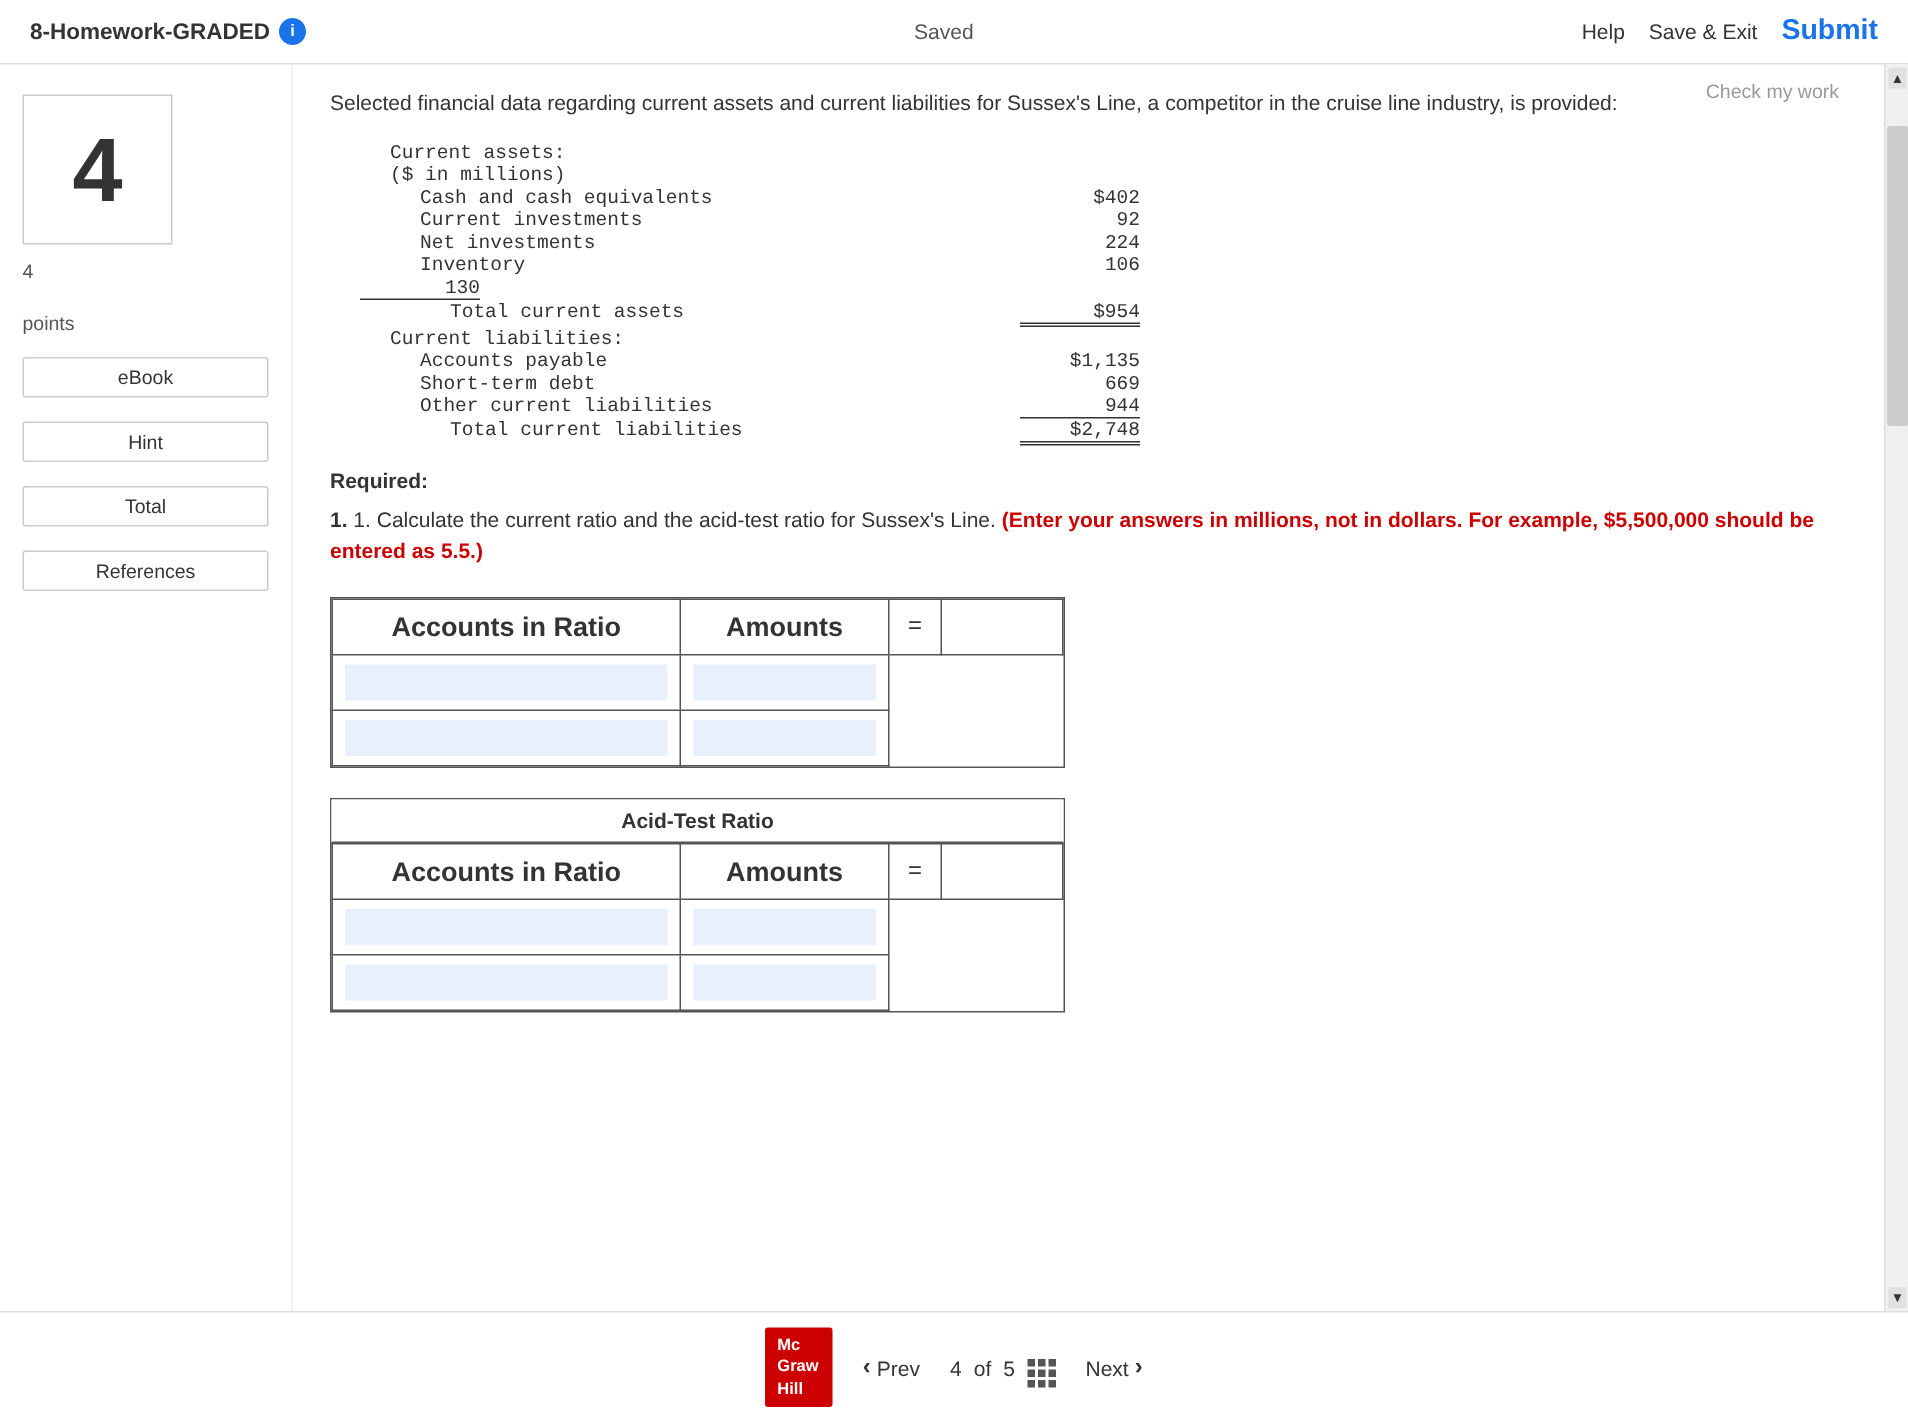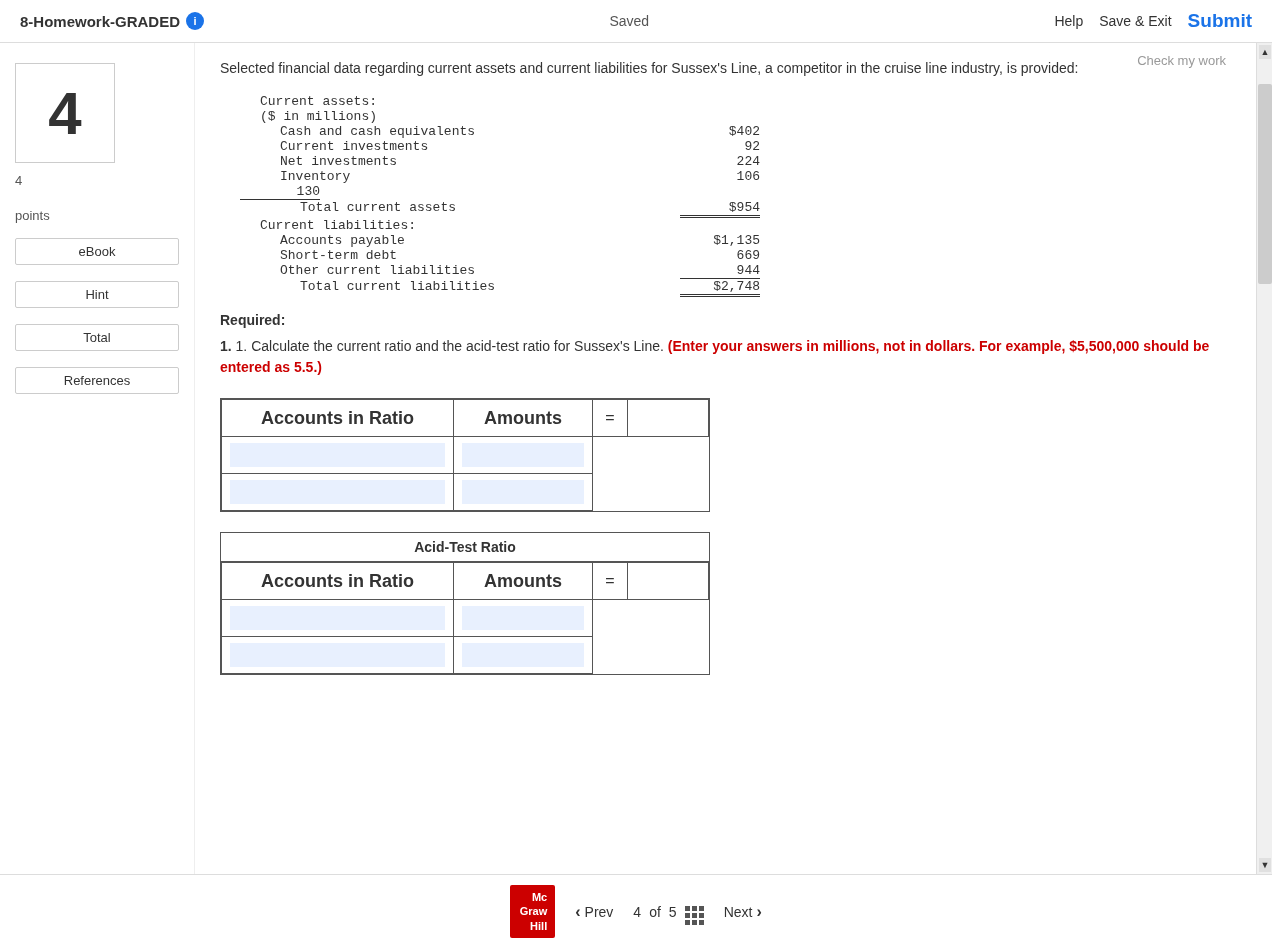--- a/index.html
+++ b/index.html
@@ -59,21 +59,21 @@
     .ratio-table td.result-cell input { background: #fff; }
     .col-accounts { width: 200px; }
     .col-amounts { width: 120px; }
 
     
     .scroll-track { width: 16px; background: #f0f0f0; flex-shrink: 0; position: relative; border-left: 1px solid #ddd; }
     .scroll-thumb { position: absolute; top: 40px; width: 14px; height: 200px; background: #ccc; border-radius: 2px; margin: 1px; }
 
     
     .footer { display: flex; align-items: center; justify-content: center; padding: 10px 20px; border-top: 1px solid #ddd; background: #fff; flex-shrink: 0; gap: 20px; }
-    .mcgraw-logo { background: #cc0000; color: #fff; font-size: 11px; font-weight: bold; padding: 5px 8px; line-height: 1.3; border-radius: 2px; min-width: 45px; text-align: right; }
+    .mcgraw-logo { background: #cc0000; color: #fff; font-size: 11px; font-weight: bold; padding: 5px 8px; line-height: 1.3; border-radius: 2px; min-width: 45px; text-align: left; }
     .nav-btn { background: none; border: none; cursor: pointer; font-size: 14px; color: #333; display: flex; align-items: center; gap: 4px; text-decoration: underline; text-decoration-color: transparent; }
     .nav-chevron { font-size: 16px; font-weight: bold; }
     .page-info { display: flex; align-items: center; gap: 8px; font-size: 14px; color: #333; }
     .grid-icon { display: inline-grid; grid-template-columns: repeat(3,5px); gap: 2px; }
     .grid-dot { width: 5px; height: 5px; background: #555; }
   </style>
 </head>
 <body>
 
 <div class="header">

